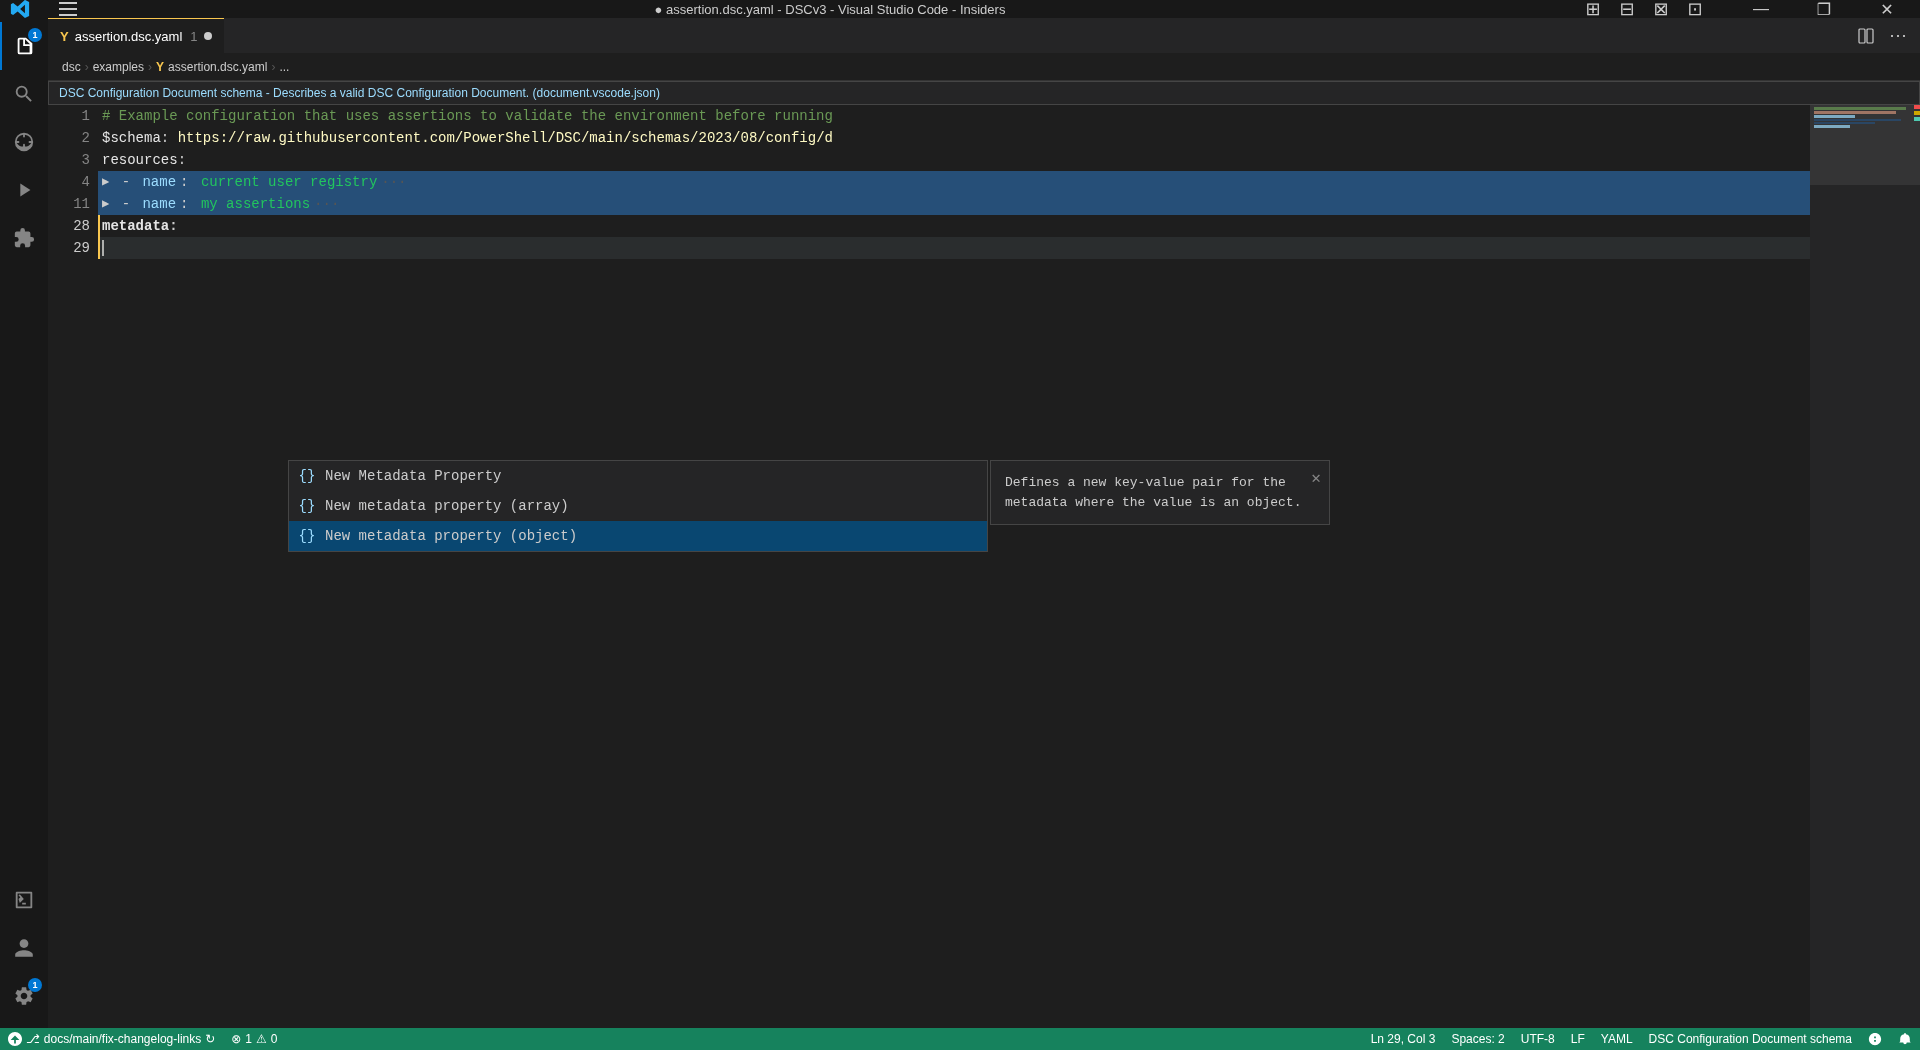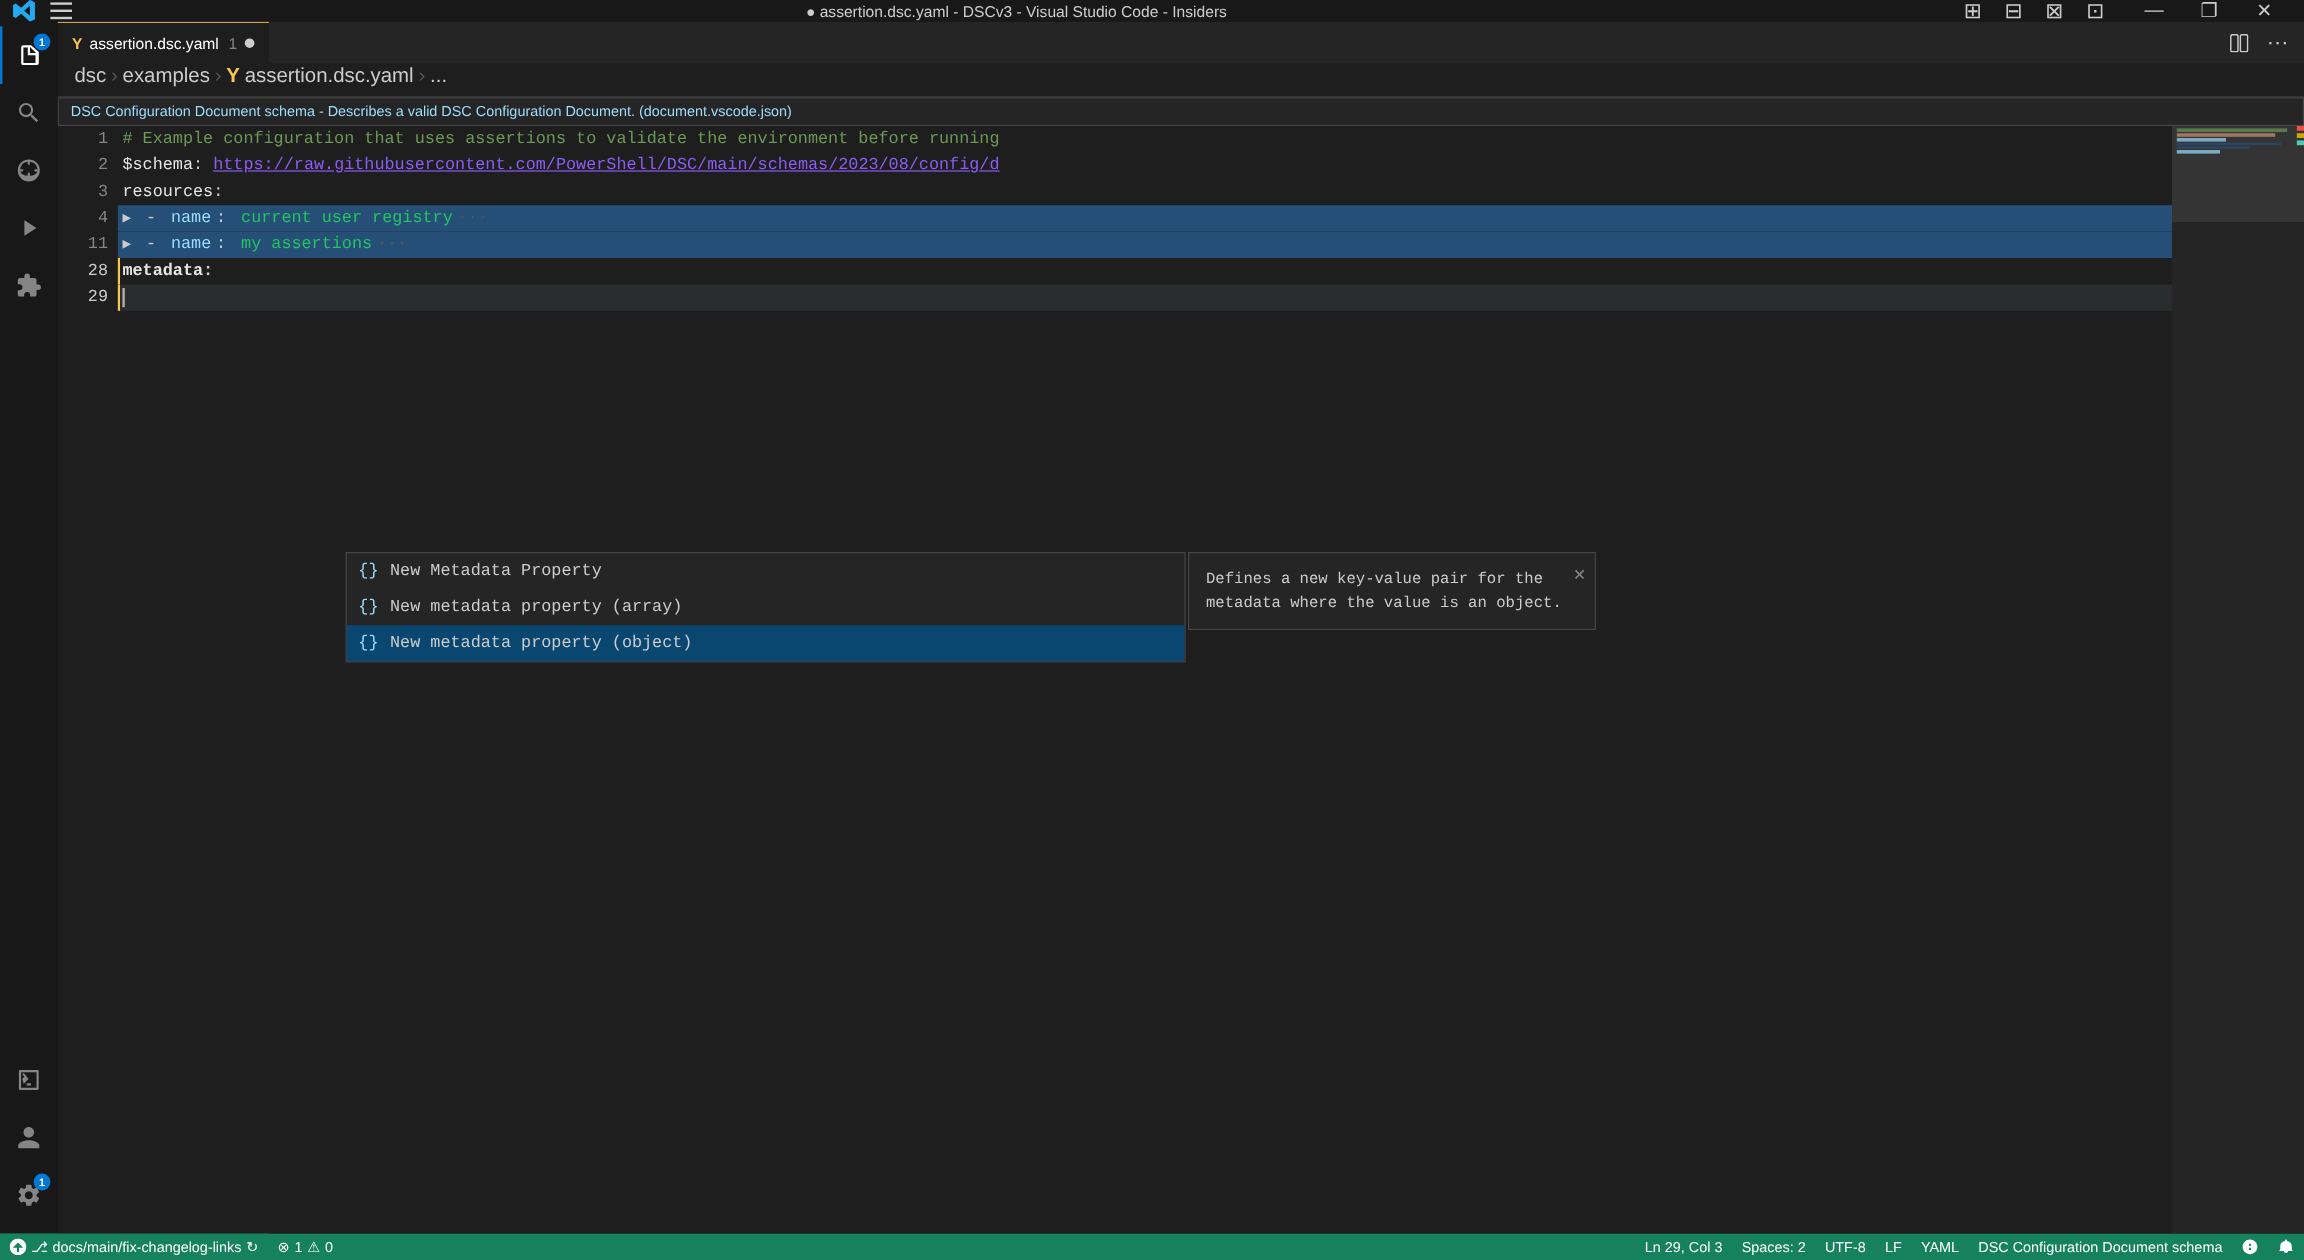--- a/index.html
+++ b/index.html
@@ -15,20 +15,21 @@
     }
 
     
     .titlebar {
       height: 18px;
       background: #181818;
       display: flex;
       align-items: center;
       padding: 0 10px;
       flex-shrink: 0;
+      gap: 17px;
     }
     .titlebar-icon {
       width: 20px;
       height: 20px;
       margin-right: 8px;
     }
     .hamburger {
       display: flex;
       flex-direction: column;
       gap: 4px;
@@ -170,23 +171,23 @@
       color: #cccccc;
       font-size: 16px;
       border-radius: 4px;
     }
 
     
     .breadcrumb {
       height: 28px;
       background: #1e1e1e;
       display: flex;
-      align-items: flex-start;
+      align-items: center;
       padding: 0 14px;
-      font-size: 17px;
+      font-size: 12px;
       color: #858585;
       gap: 4px;
       border-bottom: 1px solid #333;
       flex-shrink: 0;
     }
     .breadcrumb-sep { color: #555; }
     .breadcrumb-yaml { color: #f9c74f; font-weight: bold; }
     .breadcrumb-item { color: #cccccc; }
 
     
@@ -253,21 +254,21 @@
     .code-line.selected {
       background: #264f78;
     }
     .code-line.current-line {
       background: #2a2d2e;
     }
 
     
     .c-comment { color: #6a9955; }
     .c-key { color: #e5e5e5; }
-    .c-url { color: #8b5cf6; text-decoration: underline; }
+    .c-url { color: #fef9c3; }
     .c-punct { color: #cccccc; }
     .c-fold { color: #cccccc; cursor: pointer; }
     .c-dash { color: #cccccc; }
     .c-name-key { color: #9cdcfe; }
     .c-value { color: #22c55e; }
     .c-cursor {
       display: inline-block;
       width: 2px;
       height: 16px;
       background: #aeafad;

